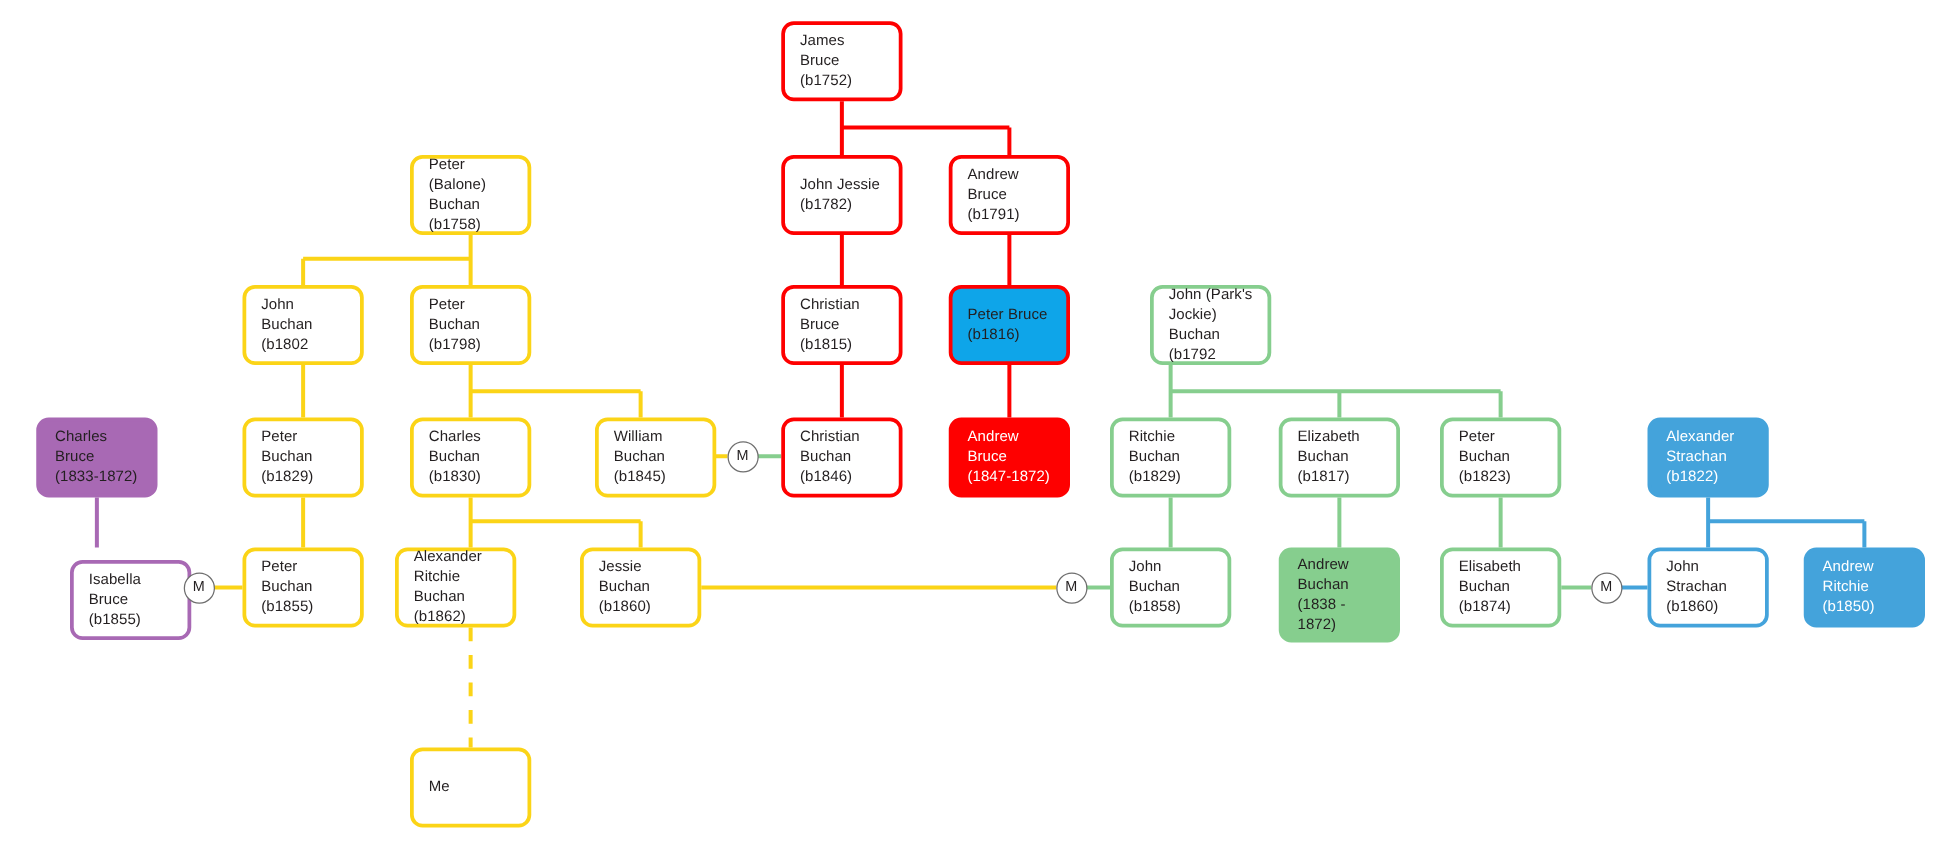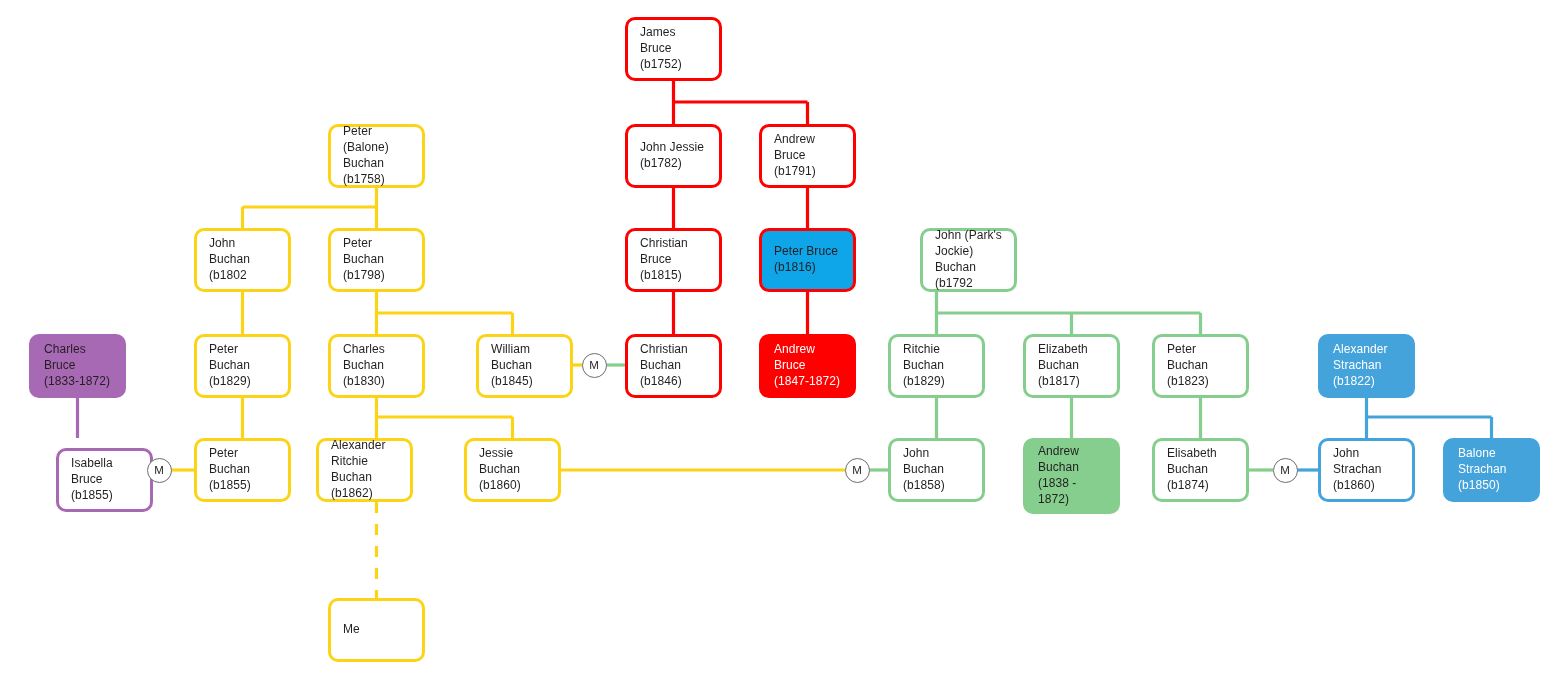--- a/index.html
+++ b/index.html
@@ -175,21 +175,21 @@
     <div class="node" style="left: 1152px; top: 438px; width: 97px; height: 64px; border-color: rgb(134, 206, 142); background: rgb(255, 255, 255);">
       <span class="lines"><span>Elisabeth Buchan</span><br><span>(b1874)</span></span>
     </div>
     <div class="node filled-dark" style="left: 1318px; top: 334px; width: 97px; height: 64px; border-color: rgb(68, 163, 219); background: rgb(68, 163, 219);">
       <span class="lines"><span>Alexander Strachan</span><br><span>(b1822)</span></span>
     </div>
     <div class="node" style="left: 1318px; top: 438px; width: 97px; height: 64px; border-color: rgb(68, 163, 219); background: rgb(255, 255, 255);">
       <span class="lines"><span>John Strachan</span><br><span>(b1860)</span></span>
     </div>
     <div class="node filled-dark" style="left: 1443px; top: 438px; width: 97px; height: 64px; border-color: rgb(68, 163, 219); background: rgb(68, 163, 219);">
-      <span class="lines"><span>Balone Strachan</span><br><span>(b1850)</span></span>
+      <span class="lines"><span>Andrew Ritchie</span><br><span>(b1850)</span></span>
     </div>
     <div class="mnode" style="left: 581.5px; top: 352.5px; border-color: rgb(110, 110, 110);">
       <span>M</span>
     </div>
     <div class="mnode" style="left: 146.5px; top: 457.5px; border-color: rgb(110, 110, 110);">
       <span>M</span>
     </div>
     <div class="mnode" style="left: 844.5px; top: 457.5px; border-color: rgb(110, 110, 110);">
       <span>M</span>
     </div>

